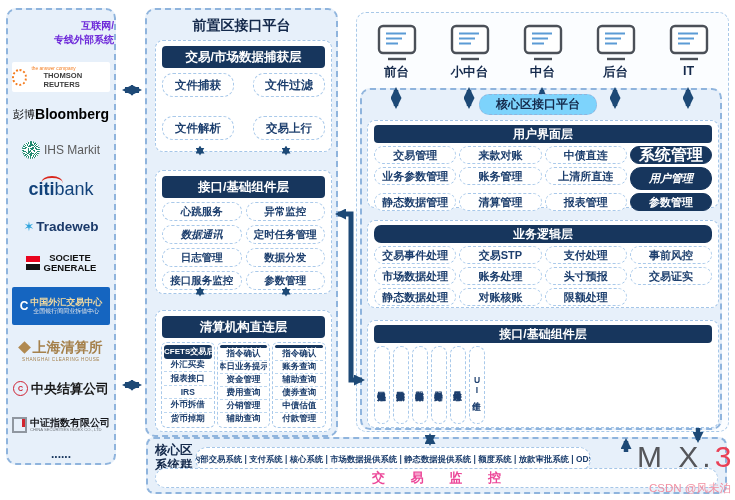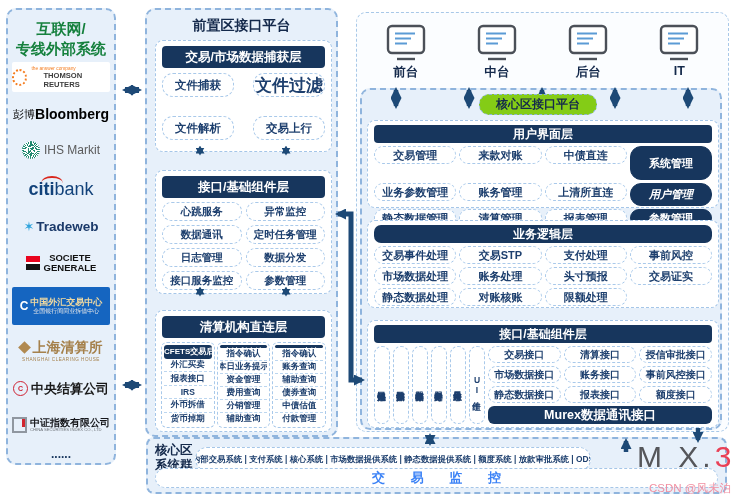--- a/index.html
+++ b/index.html
@@ -24,21 +24,21 @@
   .mcol-i + .mcol-i{border-top:1px dashed #bcd6ef;}
   
   .vpill{writing-mode:vertical-rl;text-orientation:upright;width:16px;font-size:8.5px;font-weight:bold;
          color:#1d3f6e;background:#fff;border:1.5px dashed #a9c9ea;border-radius:8px;
          display:flex;align-items:center;justify-content:center;box-sizing:border-box;letter-spacing:0;}
   
   .desk{flex:1;display:flex;flex-direction:column;align-items:center;}
   .desk-label{font-size:12.5px;font-weight:bold;color:#14294b;margin-top:1px;}
   
   .logoi{display:flex;align-items:center;justify-content:center;width:100%;}
-  .sb-title{text-align:center;font-weight:bold;font-size:15px;color:#15803d;line-height:1.35;padding-top:9px;}
+  .sb-title{text-align:right;font-weight:bold;font-size:10px;color:#6d28d9;line-height:1.35;padding-top:9px;}
   .tiny{display:block;}
 </style>
 </head>
 <body>
 
 <div class="abs panel" style="left:6px;top:8px;width:110px;height:457px;">
   <div class="sb-title">
     <span class="tiny">互联网/</span>
     <span class="tiny">专线外部系统</span>
   </div>
@@ -120,33 +120,33 @@
 </div>
 
 <div class="abs panel" style="left:145px;top:8px;width:193px;height:429px;">
   <div style="text-align:center;font-size:14px;font-weight:bold;color:#14294b;padding-top:7px;">前置区接口平台</div>
 
   <div class="abs whitebox" style="left:8px;top:30px;width:177px;height:112px;">
     <div class="hdrbar" style="margin:5px 6px 0;height:22px;font-size:12.5px;">交易/市场数据捕获层</div>
     <div class="grid2" style="margin:5px 6px 0;gap:19px;">
 
     <div class="pill" style="height:24px;font-size:11.5px;">文件捕获</div>
-        <div class="pill" style="height:24px;font-size:17px;">文件过滤</div>
+        <div class="pill" style="height:24px;font-size:12px;">文件过滤</div>
         <div class="pill" style="height:24px;font-size:11.5px;">文件解析</div>
         <div class="pill" style="height:24px;font-size:11.5px;">交易上行</div>
       </div>
   </div>
 
   <div class="abs whitebox" style="left:8px;top:160px;width:177px;height:124px;">
     <div class="hdrbar" style="margin:5px 6px 0;height:22px;font-size:12.5px;">接口/基础组件层</div>
     <div class="grid2" style="margin:4px 6px 0;gap:4px;">
 
     <div class="pill" style="height:19px;font-size:10.5px;">心跳服务</div>
         <div class="pill" style="height:19px;font-size:10.5px;">异常监控</div>
-        <div class="pill" style="height:19px;font-size:10.5px;">数据通讯</div>
+        <div class="pill" style="height:19px;font-size:10.5px;font-style:italic;">数据通讯</div>
         <div class="pill" style="height:19px;font-size:10.5px;">定时任务管理</div>
         <div class="pill" style="height:19px;font-size:10.5px;">日志管理</div>
         <div class="pill" style="height:19px;font-size:10.5px;">数据分发</div>
         <div class="pill" style="height:19px;font-size:10.5px;">接口服务监控</div>
         <div class="pill" style="height:19px;font-size:10.5px;">参数管理</div>
       </div>
   </div>
 
   <div class="abs whitebox" style="left:8px;top:300px;width:177px;height:122px;">
     <div class="hdrbar" style="margin:5px 6px 0;height:22px;font-size:12.5px;">清算机构直连层</div>
@@ -205,20 +205,30 @@
       <span class="desk-label">前台</span>
     </div>
     <div class="desk">
       <svg width="44" height="39" viewBox="0 0 44 39">
         <rect x="4" y="2" width="36" height="27" rx="4" fill="#ffffff" stroke="#4b5058" stroke-width="2.4"></rect>
         <line x1="11" y1="9.5" x2="31" y2="9.5" stroke="#5b9bd5" stroke-width="2"></line>
         <line x1="11" y1="14.5" x2="27" y2="14.5" stroke="#5b9bd5" stroke-width="2"></line>
         <line x1="11" y1="19.5" x2="23" y2="19.5" stroke="#5b9bd5" stroke-width="2"></line>
         <line x1="13" y1="35" x2="31" y2="35" stroke="#4b5058" stroke-width="2.4"></line>
       </svg>
+      <span class="desk-label">小中台</span>
+    </div>
+    <div class="desk">
+      <svg width="44" height="39" viewBox="0 0 44 39">
+        <rect x="4" y="2" width="36" height="27" rx="4" fill="#ffffff" stroke="#4b5058" stroke-width="2.4"></rect>
+        <line x1="11" y1="9.5" x2="31" y2="9.5" stroke="#5b9bd5" stroke-width="2"></line>
+        <line x1="11" y1="14.5" x2="27" y2="14.5" stroke="#5b9bd5" stroke-width="2"></line>
+        <line x1="11" y1="19.5" x2="23" y2="19.5" stroke="#5b9bd5" stroke-width="2"></line>
+        <line x1="13" y1="35" x2="31" y2="35" stroke="#4b5058" stroke-width="2.4"></line>
+      </svg>
       <span class="desk-label">中台</span>
     </div>
     <div class="desk">
       <svg width="44" height="39" viewBox="0 0 44 39">
         <rect x="4" y="2" width="36" height="27" rx="4" fill="#ffffff" stroke="#4b5058" stroke-width="2.4"></rect>
         <line x1="11" y1="9.5" x2="31" y2="9.5" stroke="#5b9bd5" stroke-width="2"></line>
         <line x1="11" y1="14.5" x2="27" y2="14.5" stroke="#5b9bd5" stroke-width="2"></line>
         <line x1="11" y1="19.5" x2="23" y2="19.5" stroke="#5b9bd5" stroke-width="2"></line>
         <line x1="13" y1="35" x2="31" y2="35" stroke="#4b5058" stroke-width="2.4"></line>
       </svg>
@@ -238,21 +248,21 @@
 
 <div class="abs panel" style="left:360px;top:88px;width:362px;height:342px;">
 
   <div class="abs whitebox" style="left:5px;top:30px;width:352px;height:88px;">
     <div class="hdrbar" style="margin:4px 6px 0;height:18px;font-size:12px;">用户界面层</div>
     <div class="grid4" style="margin:3px 6px 0;gap:3px;">
 
     <div class="pill" style="height:18px;font-size:11px;">交易管理</div>
         <div class="pill" style="height:18px;font-size:11px;">来款对账</div>
         <div class="pill" style="height:18px;font-size:11px;">中债直连</div>
-        <div class="pill filled" style="height:34px;font-size:11px;">系统管理</div>
+        <div class="pill filled" style="height:18px;font-size:16px;">系统管理</div>
         <div class="pill" style="height:18px;font-size:11px;">业务参数管理</div>
         <div class="pill" style="height:18px;font-size:11px;">账务管理</div>
         <div class="pill" style="height:18px;font-size:11px;">上清所直连</div>
         <div class="pill filled" style="height:23px;font-size:11px;font-style:italic;">用户管理</div>
         <div class="pill" style="height:18px;font-size:11px;">静态数据管理</div>
         <div class="pill" style="height:18px;font-size:11px;">清算管理</div>
         <div class="pill" style="height:18px;font-size:11px;">报表管理</div>
         <div class="pill filled" style="height:18px;font-size:11px;">参数管理</div>
       </div>
   </div>
@@ -280,51 +290,36 @@
     <div style="margin:3px 6px 0;display:flex;gap:3px;height:78px;">
       <div style="display:flex;gap:3px;">
 
       <div class="vpill">外部通讯接口</div>
           <div class="vpill">数据操作接口</div>
           <div class="vpill">数据缓存服务</div>
           <div class="vpill">定时任务服务</div>
           <div class="vpill">日志异常组件</div>
           <div class="vpill">UI组件</div>
         </div>
-      <div style="flex:1;display:flex;flex-direction:column;gap:3px;min-width:0;">
-        <div class="grid3" style="gap:3px;flex:1;">
-
-        <div class="pill" style="height:17px;font-size:10px;">交易接口</div>
-            <div class="pill" style="height:17px;font-size:10px;">清算接口</div>
-            <div class="pill" style="height:17px;font-size:10px;">授信审批接口</div>
-            <div class="pill" style="height:17px;font-size:10px;">市场数据接口</div>
-            <div class="pill" style="height:17px;font-size:10px;">账务接口</div>
-            <div class="pill" style="height:17px;font-size:10px;">事前风控接口</div>
-            <div class="pill" style="height:17px;font-size:10px;">静态数据接口</div>
-            <div class="pill" style="height:17px;font-size:10px;">报表接口</div>
-            <div class="pill" style="height:17px;font-size:10px;">额度接口</div>
-          </div>
-        <div class="hdrbar" style="height:20px;font-size:12.5px;border-radius:6px;">Murex数据通讯接口</div>
-      </div>
     </div>
   </div>
 </div>
 
-<div class="abs" style="left:479px;top:94px;width:118px;height:21px;background:#84cc16;border:1.5px dashed #8fb4dd;border-radius:10px;display:flex;align-items:center;justify-content:center;font-size:12px;font-weight:bold;color:#14294b;z-index:6;">核心区接口平台</div>
+<div class="abs" style="left:479px;top:94px;width:118px;height:21px;background:#7dd3fc;border:1.5px dashed #8fb4dd;border-radius:10px;display:flex;align-items:center;justify-content:center;font-size:12px;font-weight:bold;color:#14294b;z-index:6;">核心区接口平台</div>
 
 <div class="abs panel" style="left:146px;top:437px;width:581px;height:57px;border-radius:8px;">
   <div class="abs" style="left:7px;top:4px;font-size:12.5px;font-weight:bold;color:#14294b;line-height:1.2;">
     <div>核心区</div>
     <div>系统群</div>
   </div>
   <div class="abs" style="left:47px;top:8px;width:396px;height:24px;background:#fff;border:1.5px dashed #a5c6e8;border-radius:12px;display:flex;align-items:center;justify-content:center;font-size:8.4px;font-weight:bold;color:#1d3f6e;white-space:nowrap;overflow:hidden;">内部交易系统 | 支付系统 | 核心系统 | 市场数据提供系统 | 静态数据提供系统 | 额度系统 | 放款审批系统 | ODS</div>
   <div class="abs" style="left:489px;top:1px;font-size:30px;color:#55565a;letter-spacing:4px;white-space:nowrap;">
     <span>M X.</span><span style="color:#e94056;">3</span>
   </div>
-  <div class="abs" style="left:7px;right:7px;bottom:4px;height:20px;background:#fff;border:1.5px dashed #a5c6e8;border-radius:10px;display:flex;align-items:center;justify-content:center;font-size:13px;font-weight:bold;color:#3b82f6;letter-spacing:11px;text-indent:11px;">交 易 监 控</div>
+  <div class="abs" style="left:7px;right:7px;bottom:4px;height:20px;background:#fff;border:1.5px dashed #a5c6e8;border-radius:10px;display:flex;align-items:center;justify-content:center;font-size:13px;font-weight:bold;color:#ec4899;letter-spacing:11px;text-indent:11px;">交 易 监 控</div>
 </div>
 
 <div class="abs" style="left:649px;top:481px;font-size:11.5px;color:#f190a2;z-index:7;">CSDN @风未泊</div>
 
 <svg class="abs" width="735" height="500" viewBox="0 0 735 500" style="left:0;top:0;z-index:5;pointer-events:none;">
   <defs>
     <marker id="ahL" markerUnits="userSpaceOnUse" markerWidth="11" markerHeight="11" refX="8" refY="5.5" orient="auto-start-reverse">
       <path d="M0 0 L11 5.5 L0 11 z" fill="#1d4976"></path>
     </marker>
     <marker id="ahS" markerUnits="userSpaceOnUse" markerWidth="8" markerHeight="9" refX="5.5" refY="4.5" orient="auto-start-reverse">

